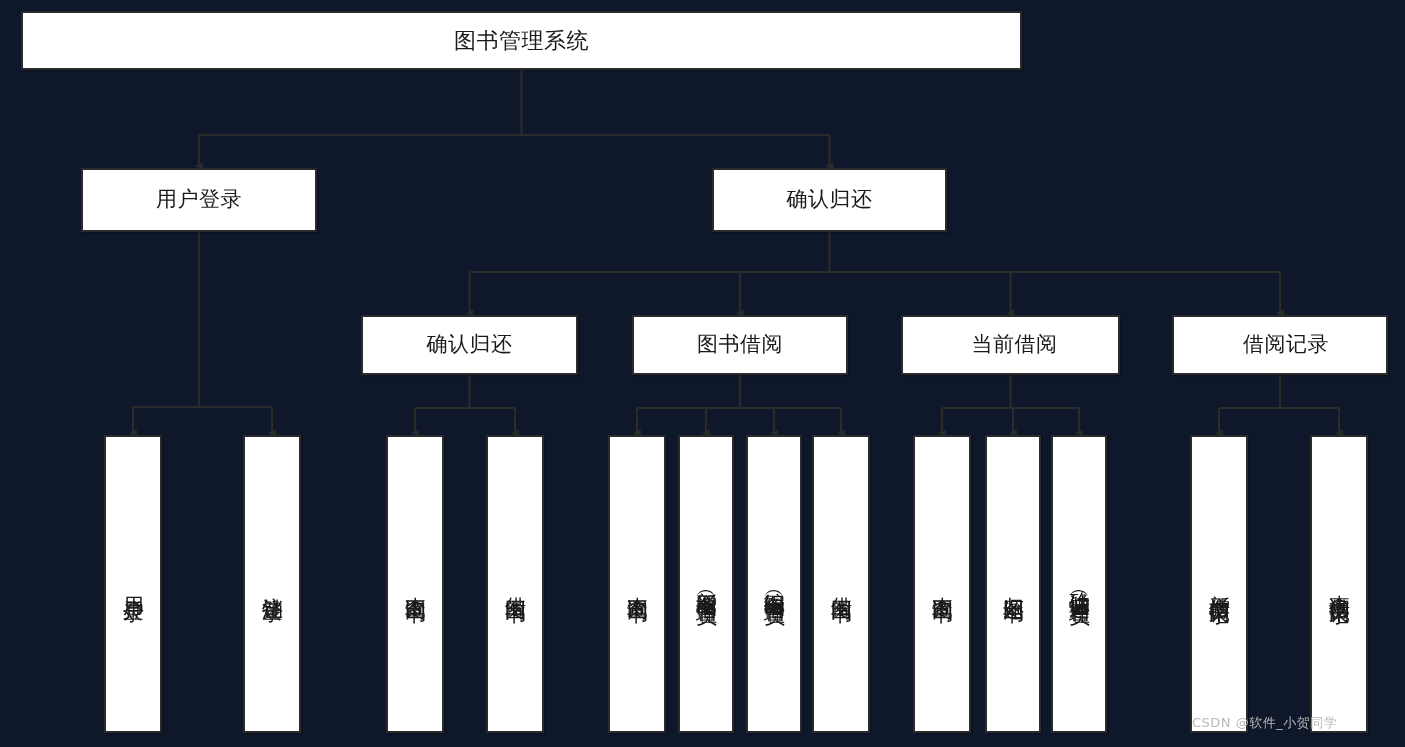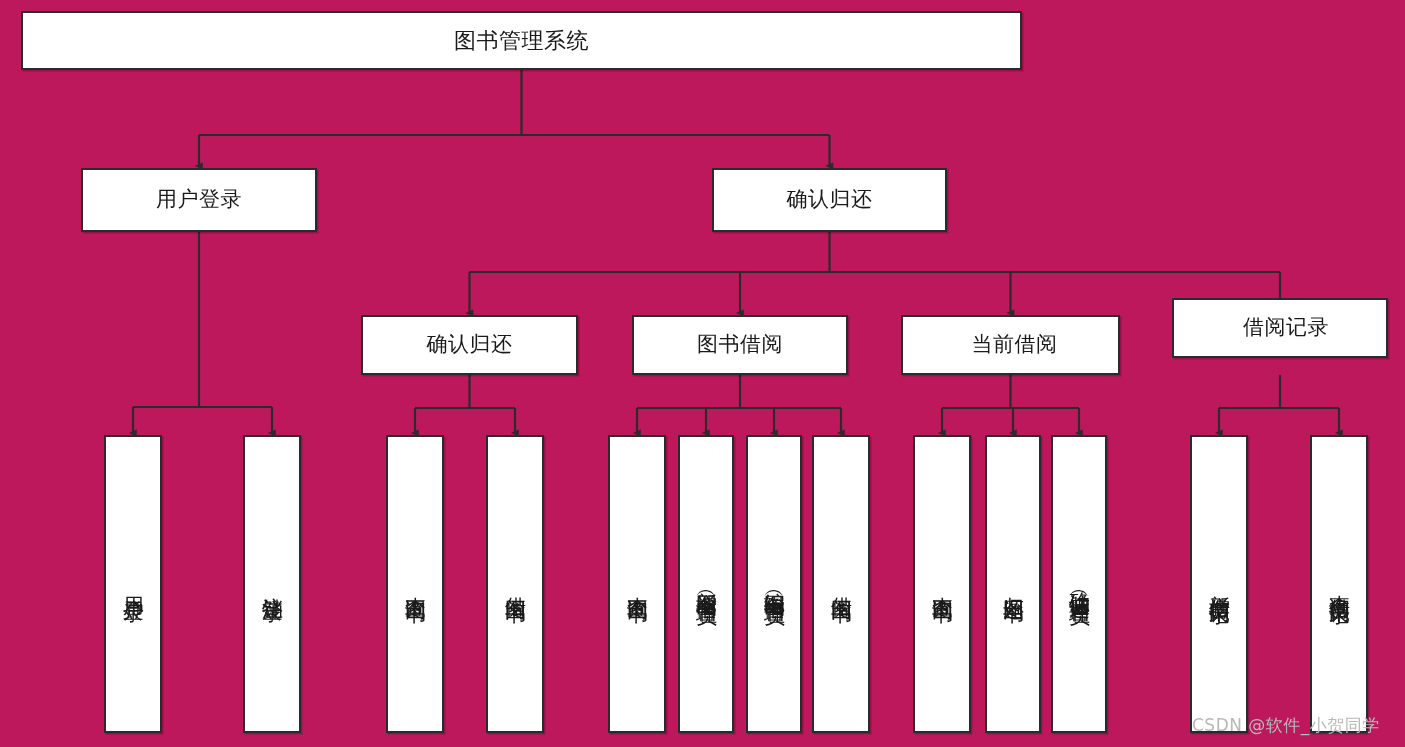--- a/index.html
+++ b/index.html
@@ -7,21 +7,21 @@
     padding: 0;
     background: #ffffff;
   }
   body {
     font-family: "DejaVu Sans", "Liberation Sans", sans-serif;
   }
   #canvas {
     position: relative;
     width: 1405px;
     height: 747px;
-    background: #be185d;
+    background: #0f172a;
     overflow: hidden;
     text-decoration: underline;
   }
   svg.edges {
     position: absolute;
     left: 0;
     top: 0;
     width: 1405px;
     height: 747px;
     pointer-events: none;
@@ -51,21 +51,21 @@
     writing-mode: vertical-rl;
     text-orientation: upright;
     font-size: 21px;
     letter-spacing: 2px;
     line-height: 1;
   }
   .node.root .label { font-size: 22px; }
   .watermark {
     position: absolute;
     color: #b9b9b9;
-    font-size: 17px;
+    font-size: 13px;
     letter-spacing: 0.5px;
     white-space: nowrap;
     font-family: "DejaVu Sans", "Liberation Sans", sans-serif;
   }
 </style>
 </head>
 <body>
 
 <div id="canvas">
   <svg class="edges" viewBox="0 0 1405 747">
@@ -123,21 +123,21 @@
       </div>
       <div class="node horiz" style="left: 361px; top: 315px; width: 217px; height: 60px;">
         <span class="label">确认归还</span>
       </div>
       <div class="node horiz" style="left: 632px; top: 315px; width: 216px; height: 60px;">
         <span class="label">图书借阅</span>
       </div>
       <div class="node horiz" style="left: 901px; top: 315px; width: 219px; height: 60px; padding-left: 8px;">
         <span class="label">当前借阅</span>
       </div>
-      <div class="node horiz" style="left: 1172px; top: 298px; width: 216px; height: 60px; padding-left: 12px;">
+      <div class="node horiz" style="left: 1172px; top: 315px; width: 216px; height: 60px; padding-left: 12px;">
         <span class="label">借阅记录</span>
       </div>
       <div class="node vert" style="left: 104px; top: 435px; width: 58px; height: 298px;">
         <span class="label">用户登录</span>
       </div>
       <div class="node vert" style="left: 243px; top: 435px; width: 58px; height: 298px;">
         <span class="label">注销登录</span>
       </div>
       <div class="node vert" style="left: 386px; top: 435px; width: 58px; height: 298px;">
         <span class="label">查询图书</span>

